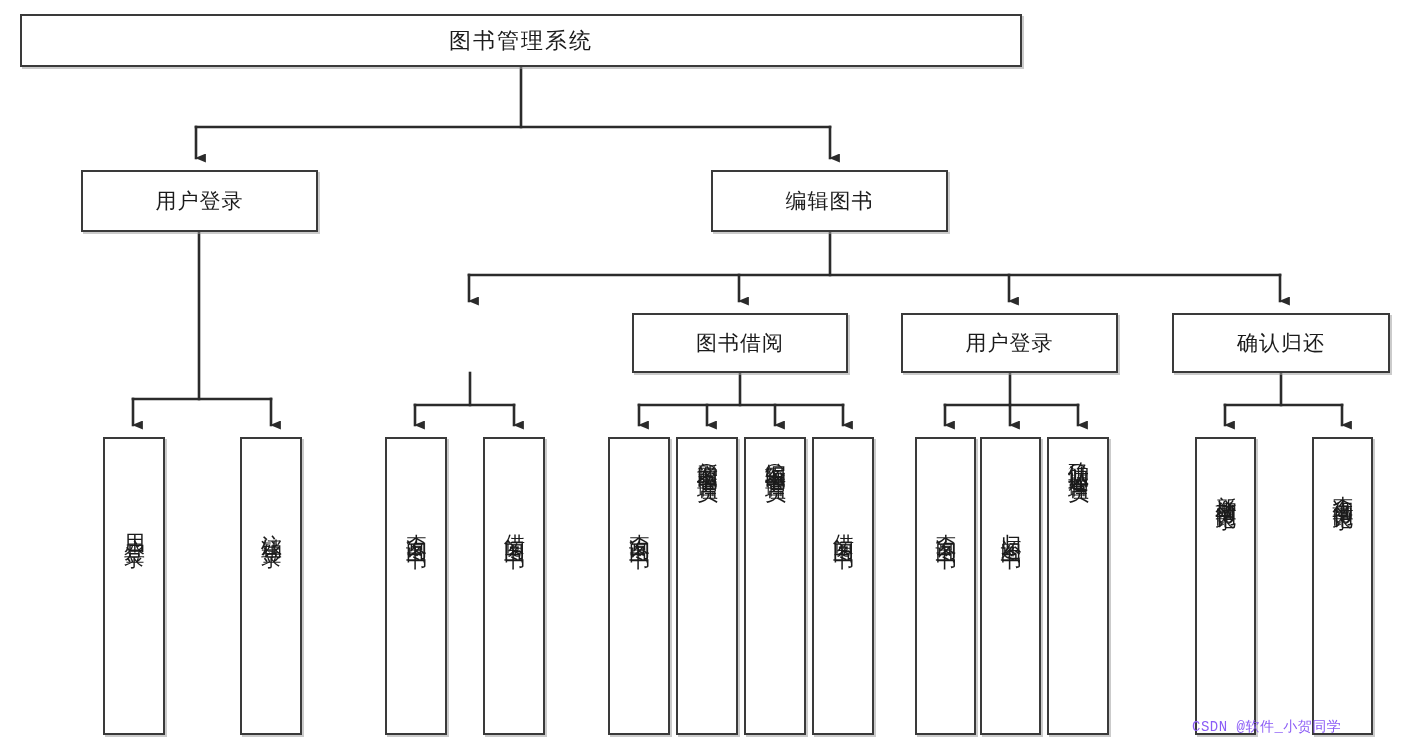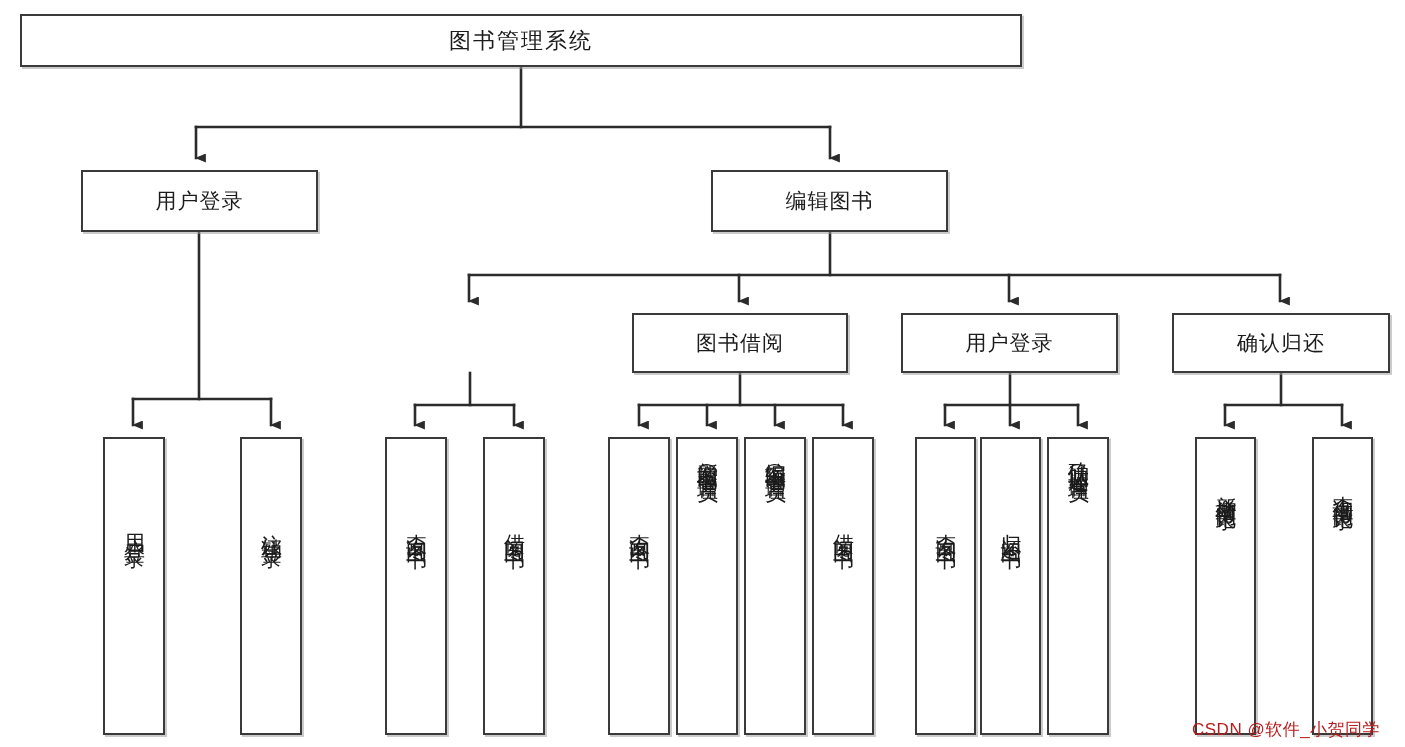--- a/index.html
+++ b/index.html
@@ -64,25 +64,25 @@
     line-height: 1.0;
     letter-spacing: 5px;
     white-space: pre-wrap;
     max-height: 100%;
   }
   .node.v.tall .lbl {
     letter-spacing: 3px;
   }
   .watermark {
     position: absolute;
-    font-size: 17px;
-    color: #b91c1c;
+    font-size: 14px;
+    color: #8b5cf6;
     letter-spacing: 0.5px;
     white-space: nowrap;
-    font-family: Liberation Sans, sans-serif;
+    font-family: Liberation Mono, monospace;
   }
 </style>
 </head>
 <body>
 
 <div id="canvas">
 
   <svg class="wires" viewBox="0 0 1405 747" xmlns="http://www.w3.org/2000/svg">
     <defs>
       <marker id="arw" viewBox="0 0 10 12" refX="5" refY="11" markerWidth="9" markerHeight="11" orient="auto-start-reverse" markerUnits="userSpaceOnUse">

